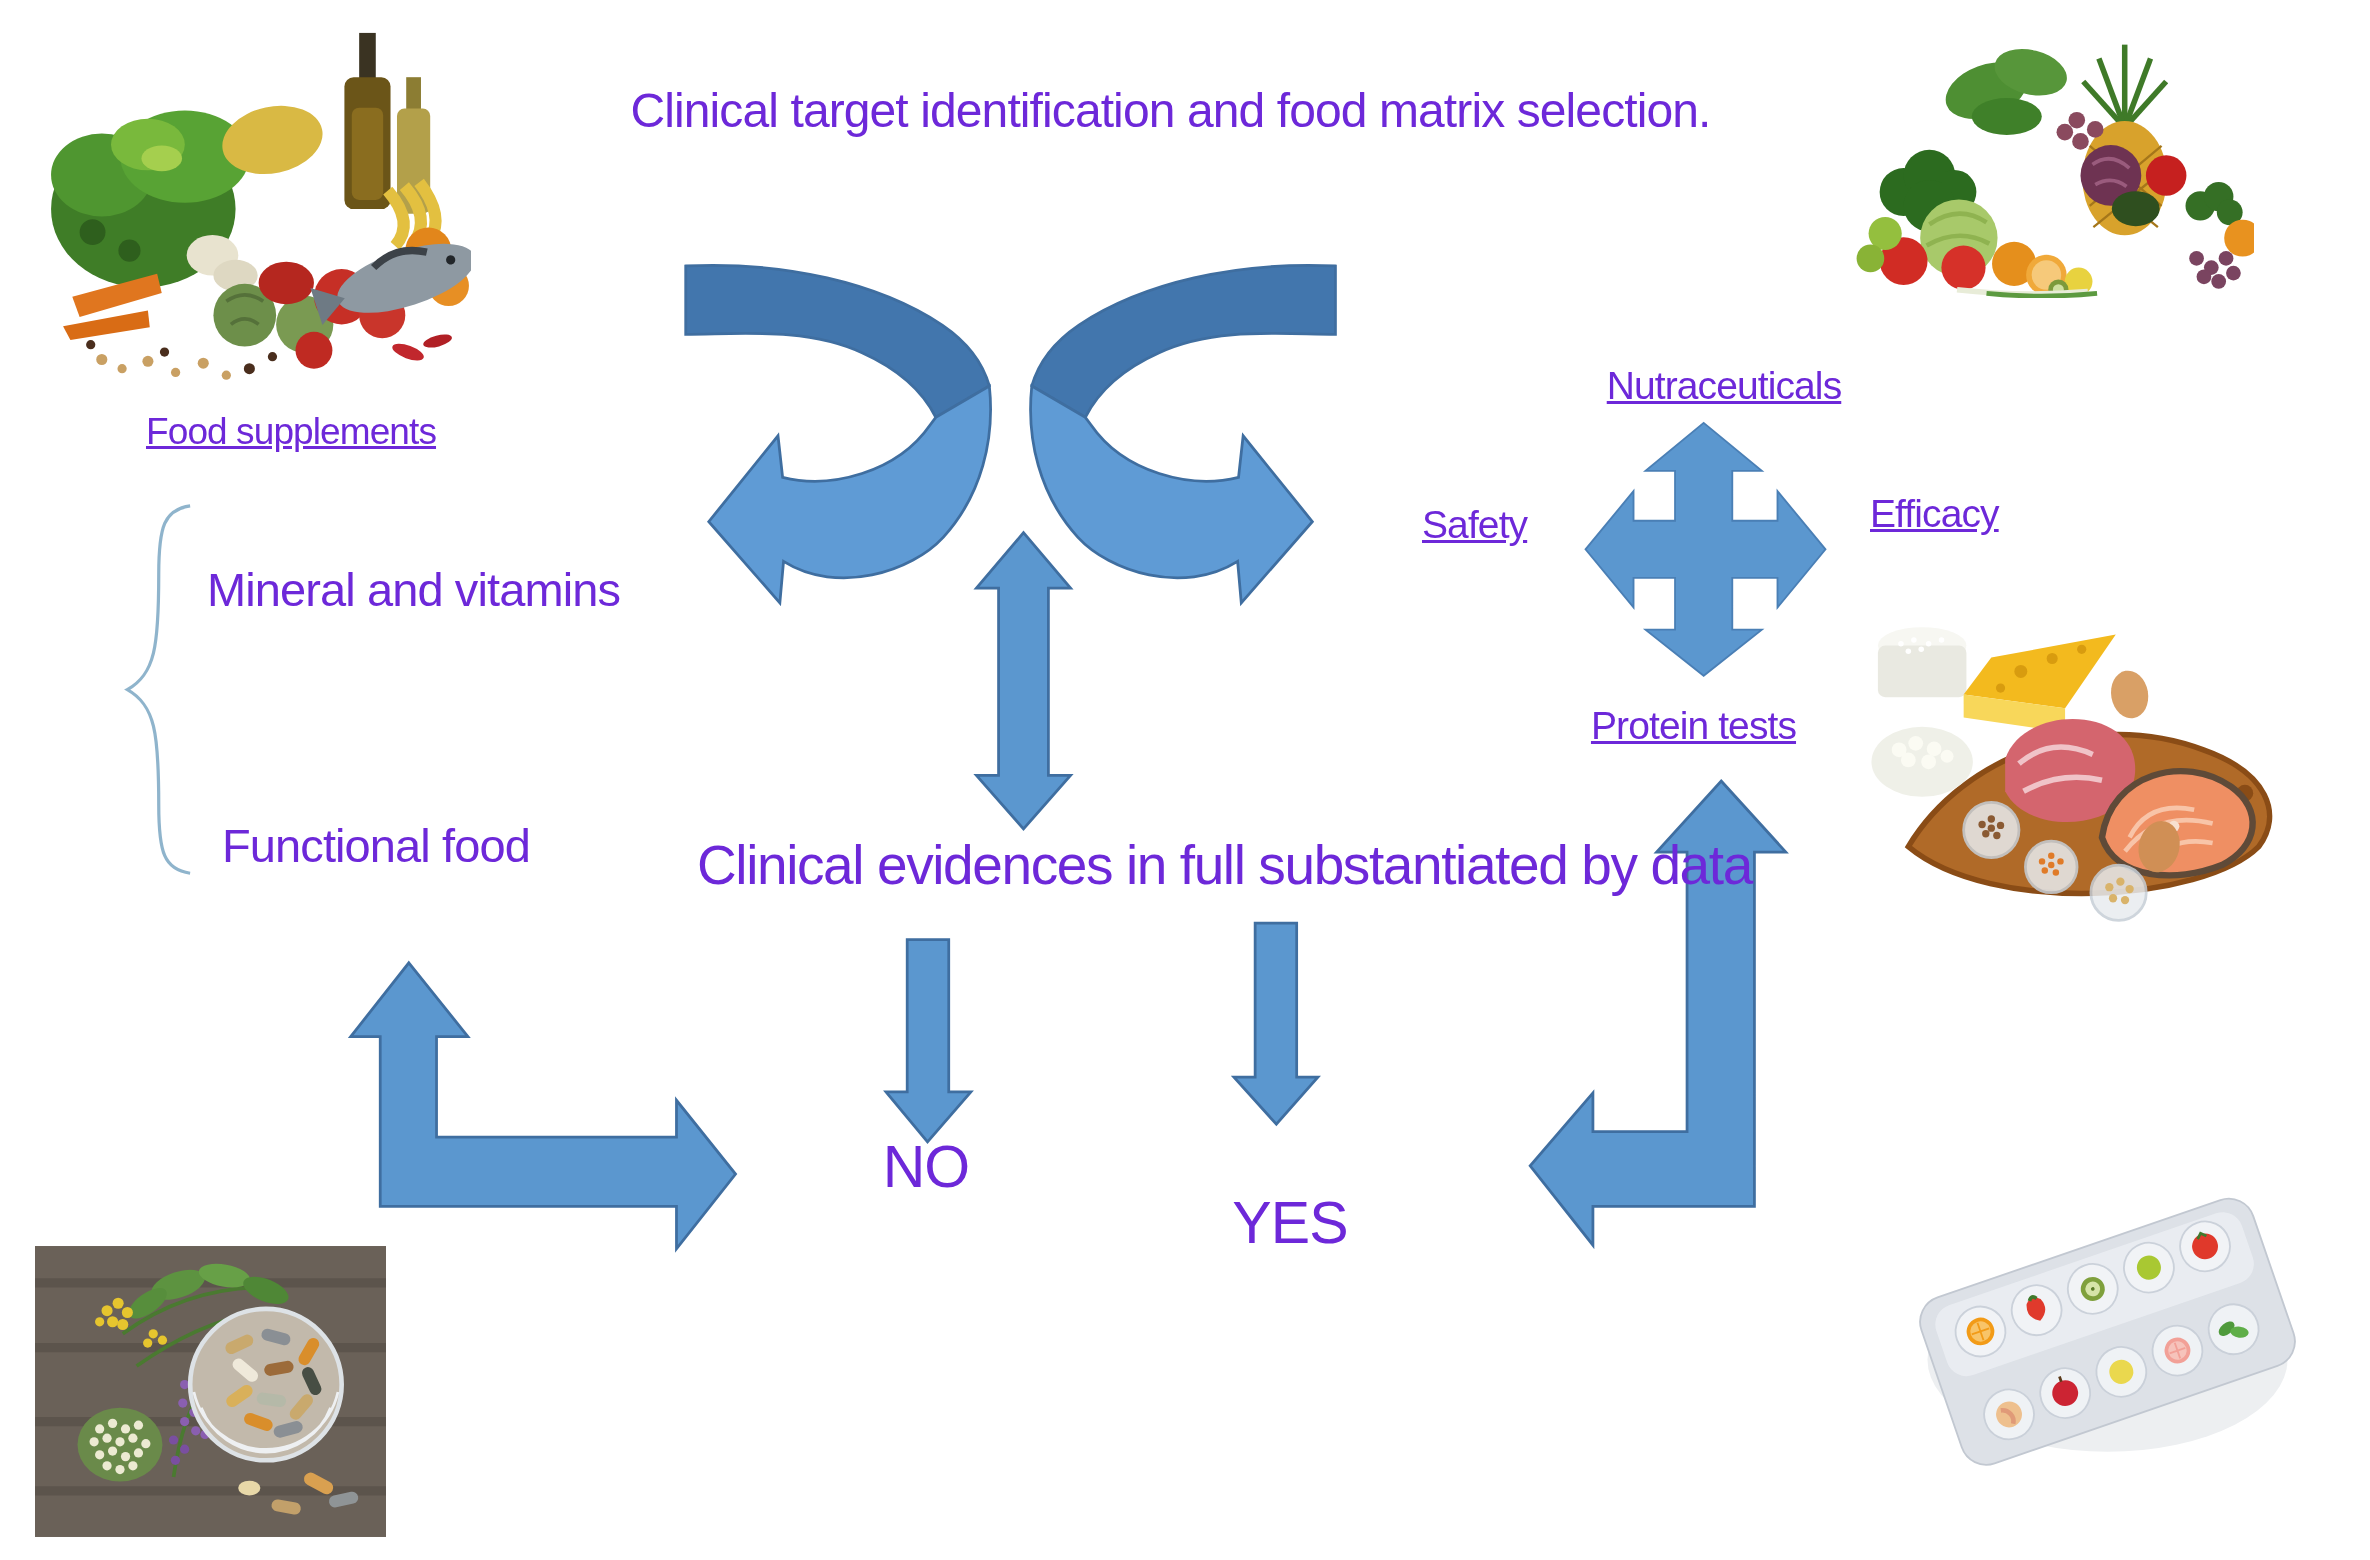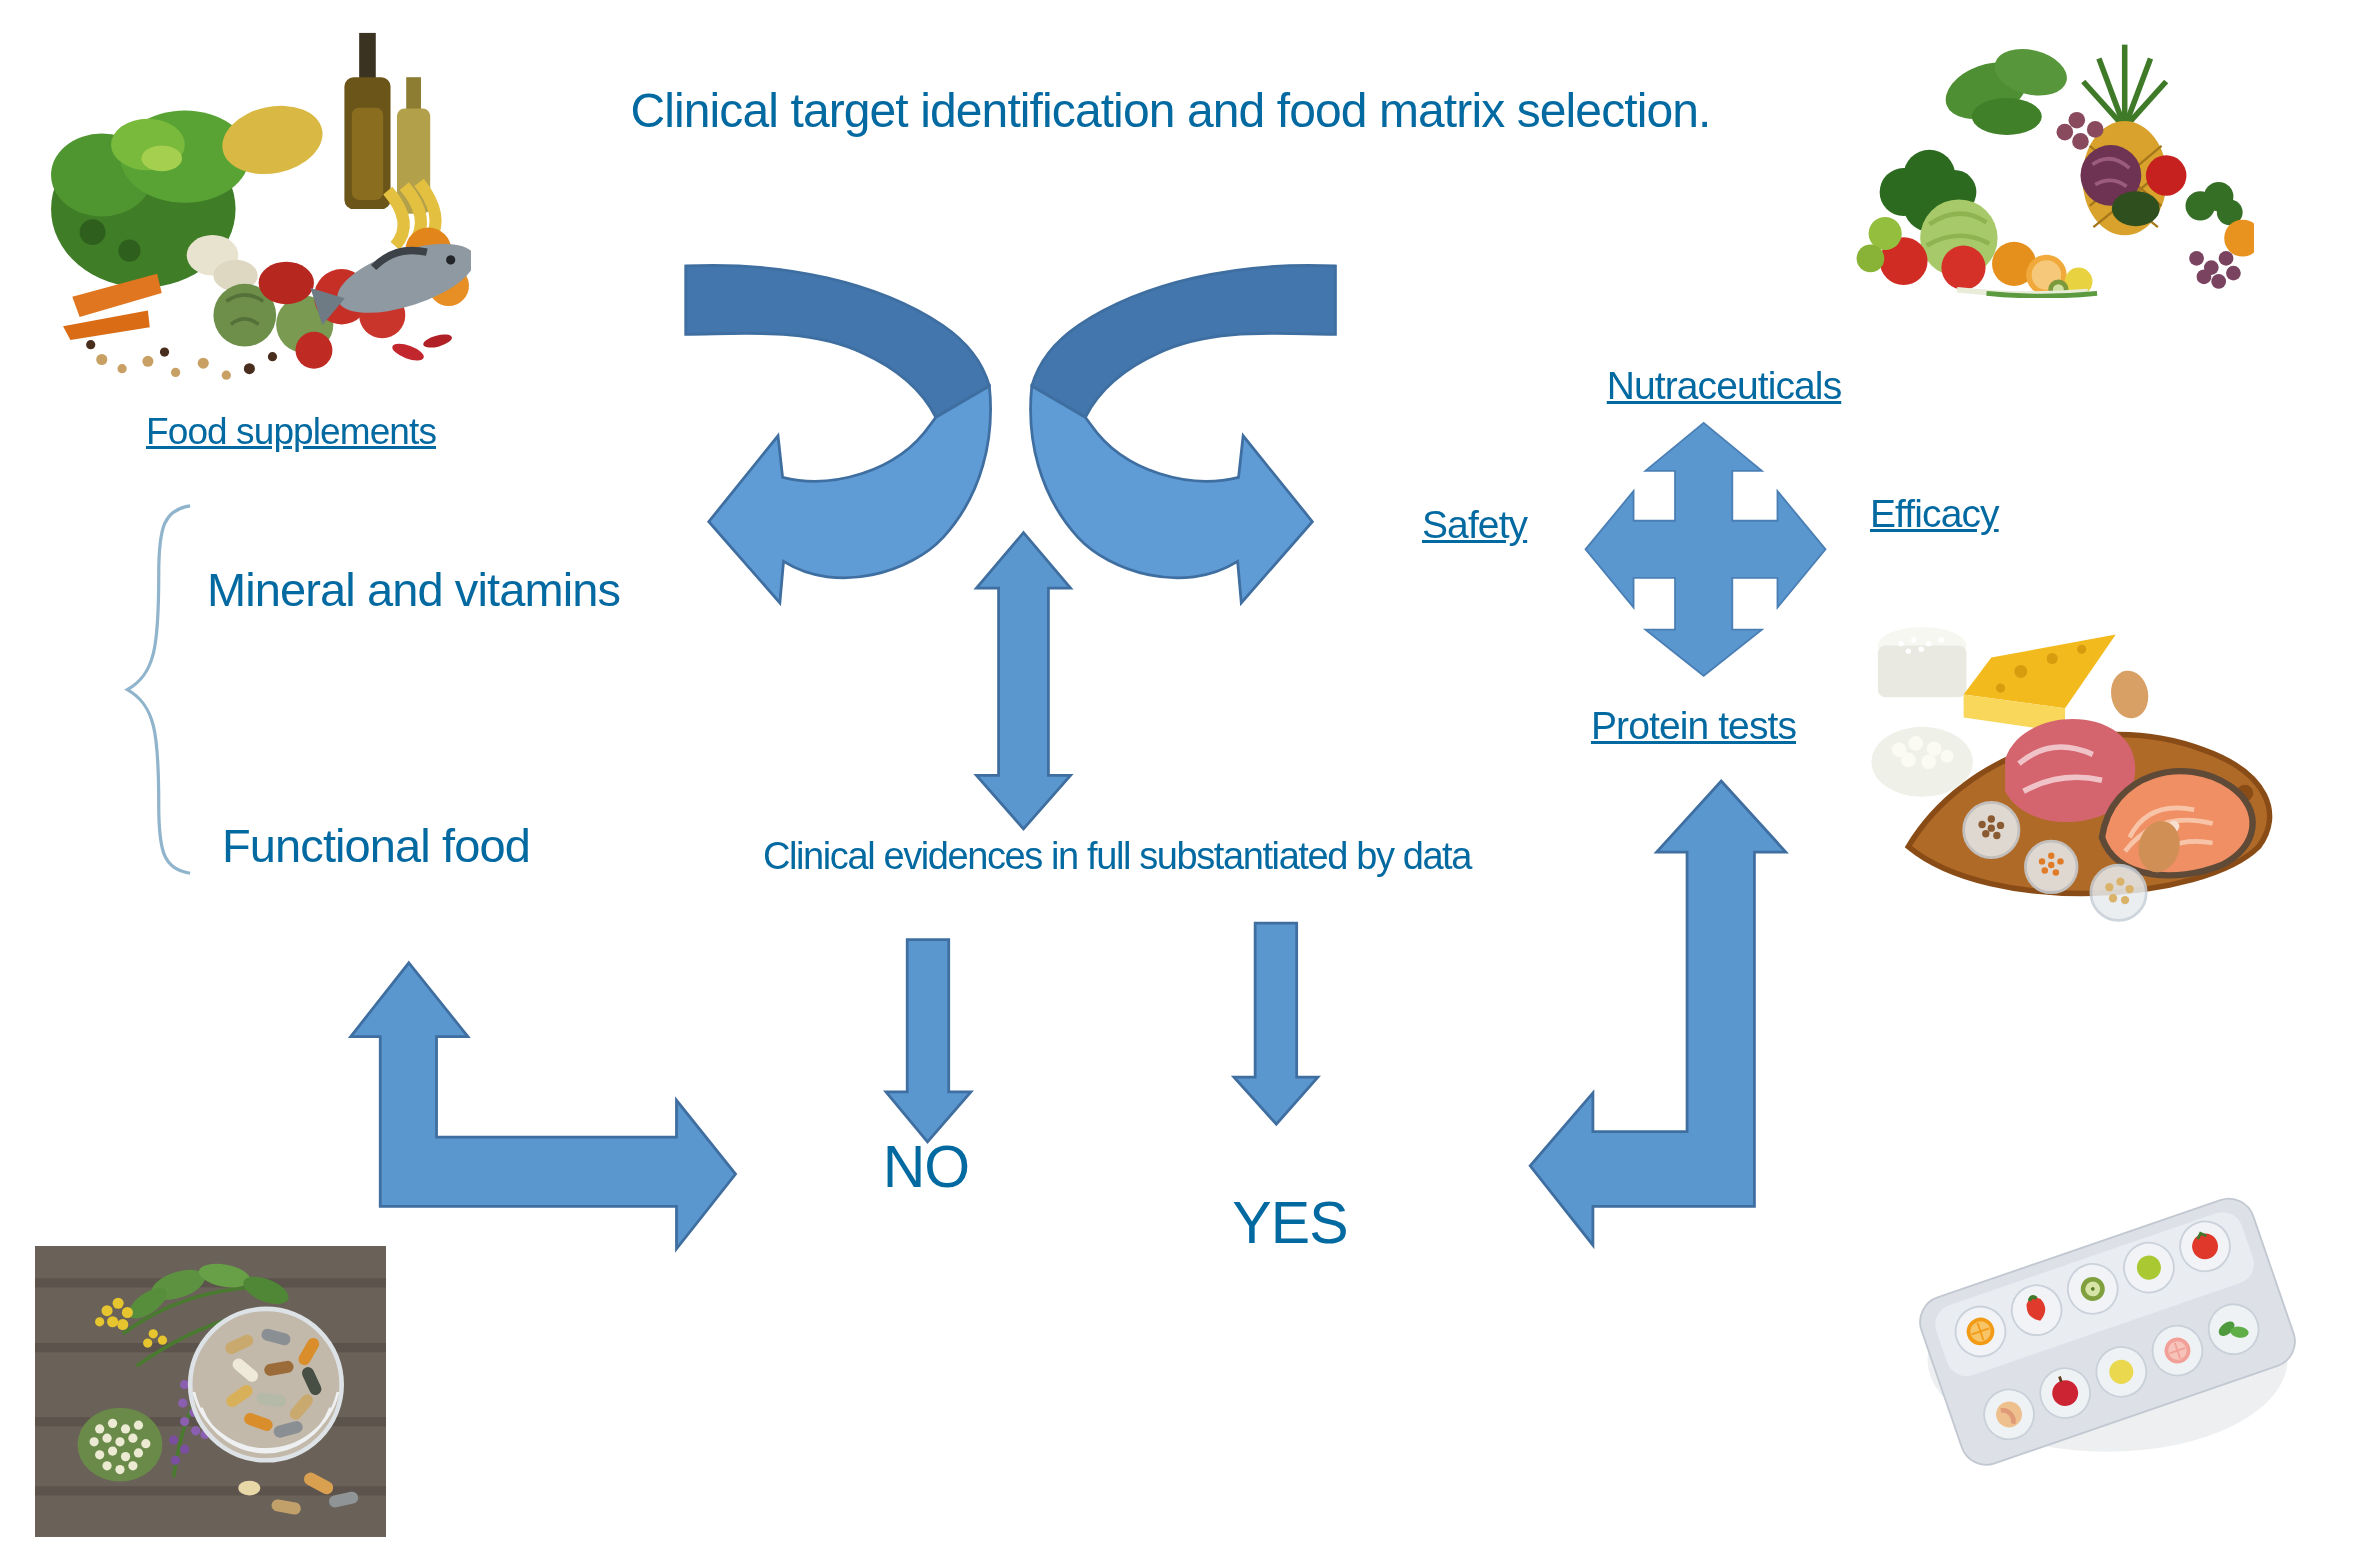--- a/index.html
+++ b/index.html
@@ -1,28 +1,28 @@
 <!DOCTYPE html>
 <html style="font-size:14.8px"><head>
 <meta charset="utf-8">
 <style>
   html,body{margin:0;padding:0;background:#ffffff;}
   .canvas{
     position:relative;width:2370px;height:1561px;background:#ffffff;overflow:hidden;
     font-family:"Liberation Sans", sans-serif;color:#161616;
   }
-  .lbl{position:absolute;white-space:nowrap;line-height:1.08;color:#0369a1;}
+  .lbl{position:absolute;white-space:nowrap;line-height:1.08;color:#6d28d9;}
   .ctr{text-align:center;}
   #art{position:absolute;left:0;top:0;}
   .photo{position:absolute;}
   .title{font-size:48px;letter-spacing:-0.9px;}
   .side{font-size:39px;letter-spacing:-0.9px;text-decoration:underline;}
   .cat{font-size:47px;letter-spacing:-0.9px;}
   .big{font-size:59px;letter-spacing:-0.9px;}
-  .question{font-size:38px;letter-spacing:-1.4px;}
+  .question{font-size:55px;letter-spacing:-1.4px;}
 </style>
 </head>
 <body>
 
 <div class="canvas">
 
   <svg id="art" width="2370" height="1561" viewBox="0 0 2568 1691">
 
     <g>
       <path d="M743,288 C850,283 952,306 1021,352 C1049,371 1065,393 1072,418 L1014,452 C1000,424 974,400 934,382 C874,354 800,362 743,362 Z" fill="#4276ad" stroke="#3f6ea0" stroke-width="3"></path>

